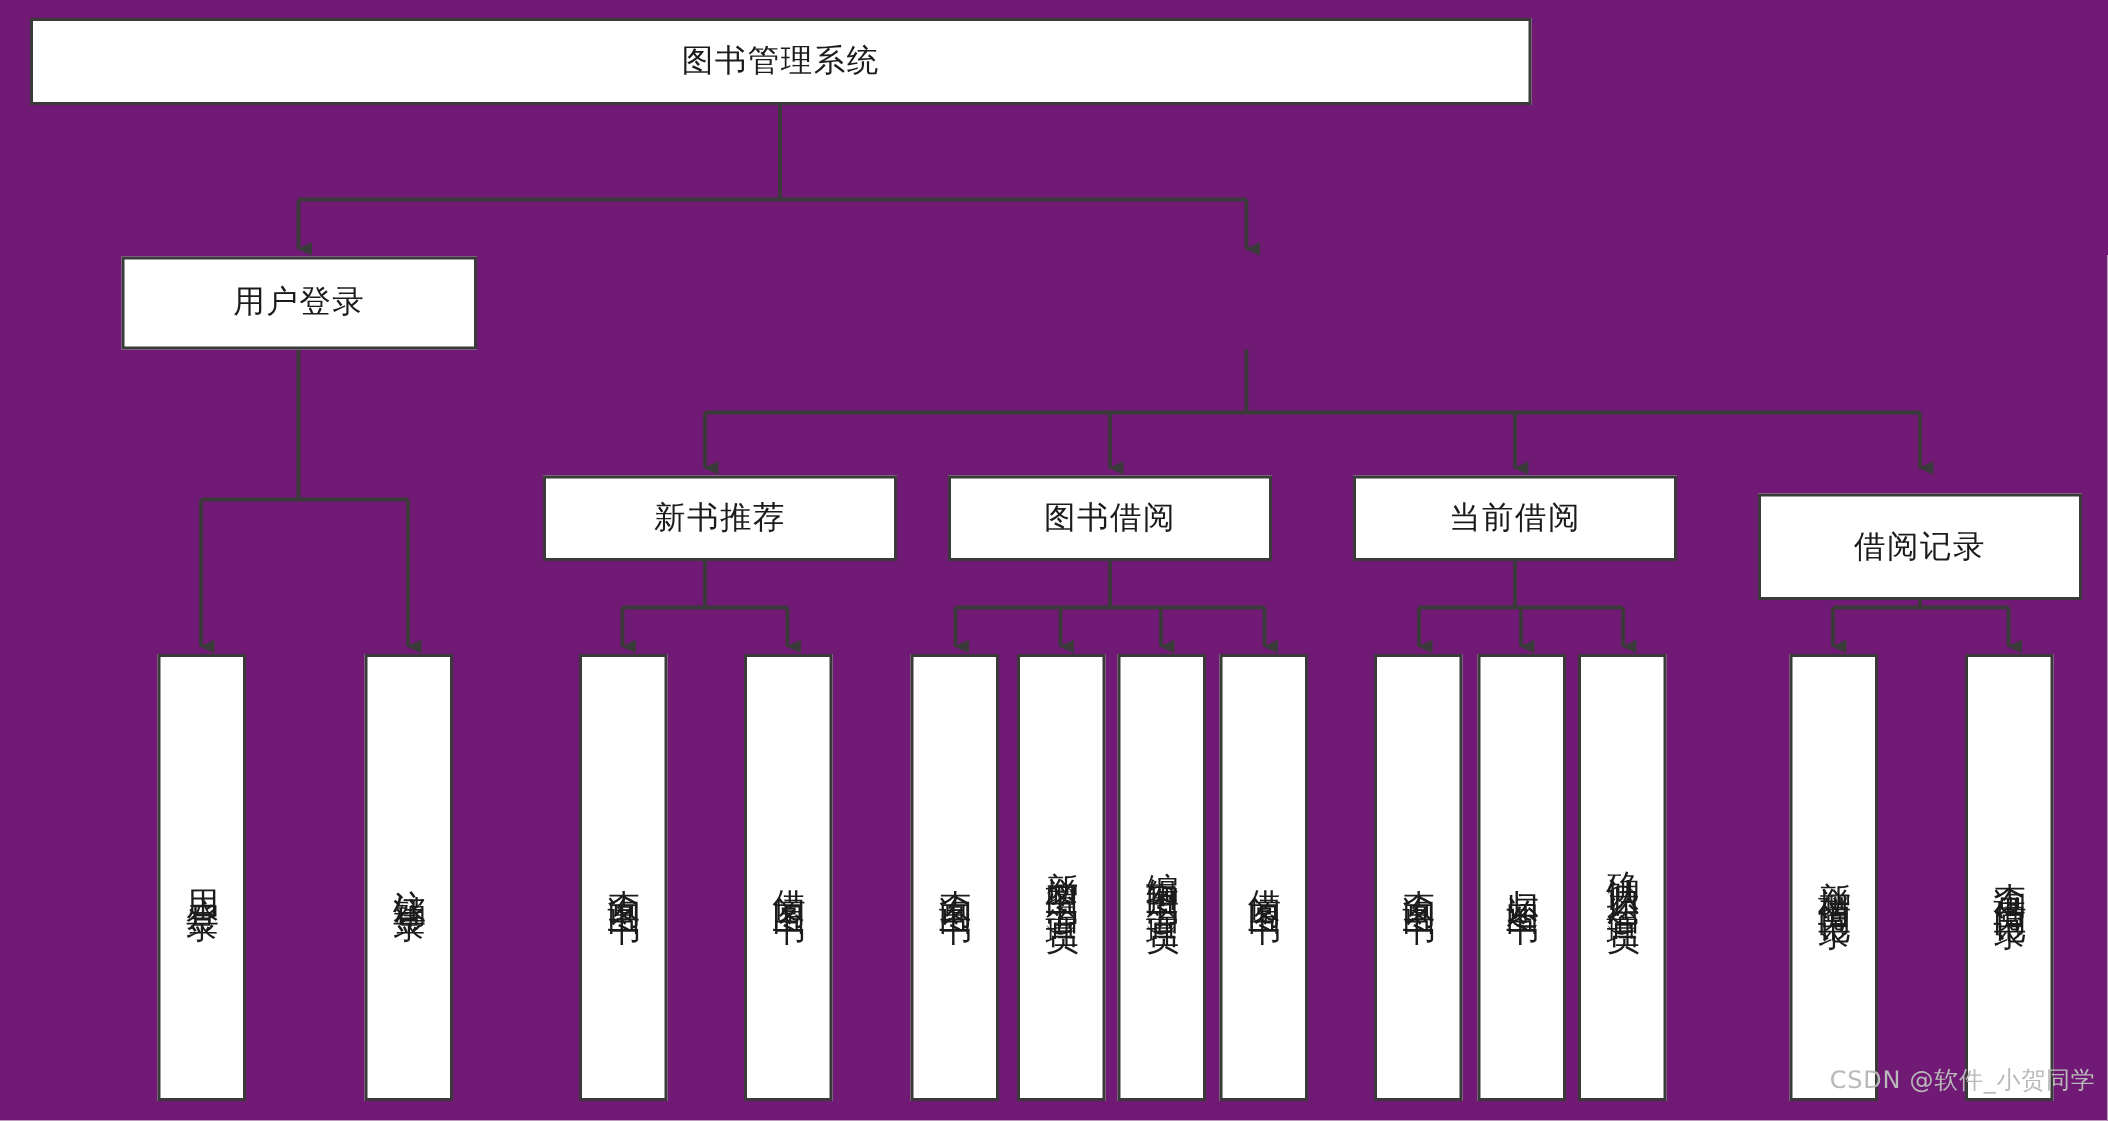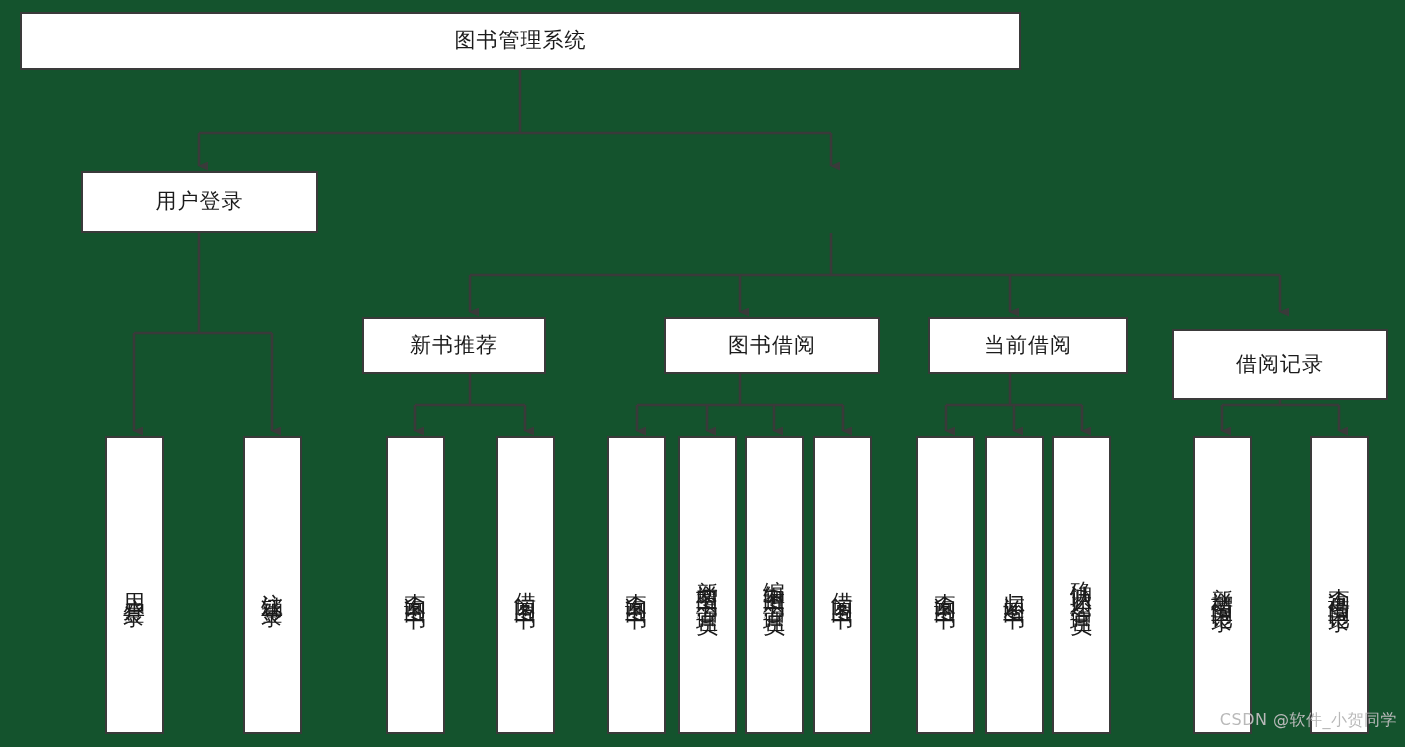--- a/index.html
+++ b/index.html
@@ -4,21 +4,21 @@
 <style>
   html, body {
     margin: 0;
     padding: 0;
     background: #ffffff;
   }
   #canvas {
     position: relative;
     width: 1405px;
     height: 747px;
-    background: #14532d;
+    background: #701a75;
     font-family: "DejaVu Sans", "Liberation Sans", sans-serif;
     overflow: hidden;
   }
   svg#edges {
     position: absolute;
     left: 0;
     top: 0;
     width: 1405px;
     height: 747px;
   }
@@ -121,27 +121,27 @@
   </svg>
 
   <div class="node horiz" style="left:20px; top:12px; width:1001px; height:58px;">
     <span class="nlabel">图书管理系统</span>
   </div>
 
   <div class="node horiz" style="left:81px; top:171px; width:237px; height:62px;">
     <span class="nlabel">用户登录</span>
   </div>
 
-  <div class="node horiz" style="left:362px; top:317px; width:184px; height:57px;">
+  <div class="node horiz" style="left:362px; top:317px; width:236px; height:57px;">
     <span class="nlabel">新书推荐</span>
   </div>
-  <div class="node horiz" style="left:632px; top:317px; width:216px; height:57px;margin-left:32px;">
+  <div class="node horiz" style="left:632px; top:317px; width:216px; height:57px;">
     <span class="nlabel">图书借阅</span>
   </div>
-  <div class="node horiz" style="left:928px; top:317px; width:200px; height:57px;">
+  <div class="node horiz" style="left:902px; top:317px; width:216px; height:57px;">
     <span class="nlabel">当前借阅</span>
   </div>
   <div class="node horiz" style="left:1172px; top:329px; width:216px; height:71px;">
     <span class="nlabel">借阅记录</span>
   </div>
 
   <div class="node vert" style="left:105px; top:436px; width:59px; height:298px;">
     <span class="nlabel">用户登录</span>
   </div>
   <div class="node vert" style="left:243px; top:436px; width:59px; height:298px;">

